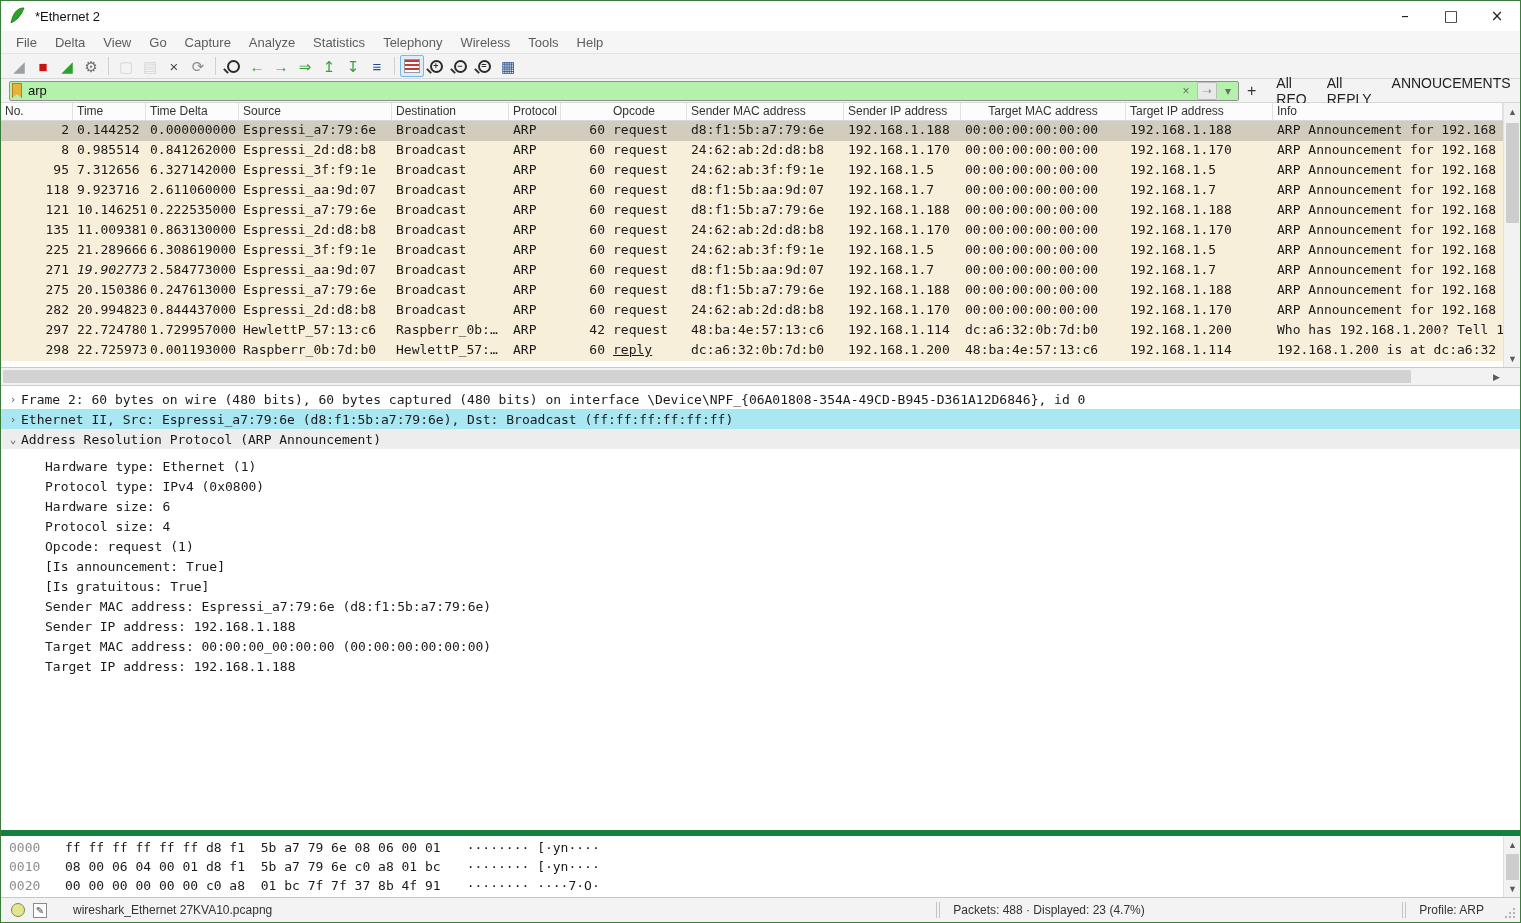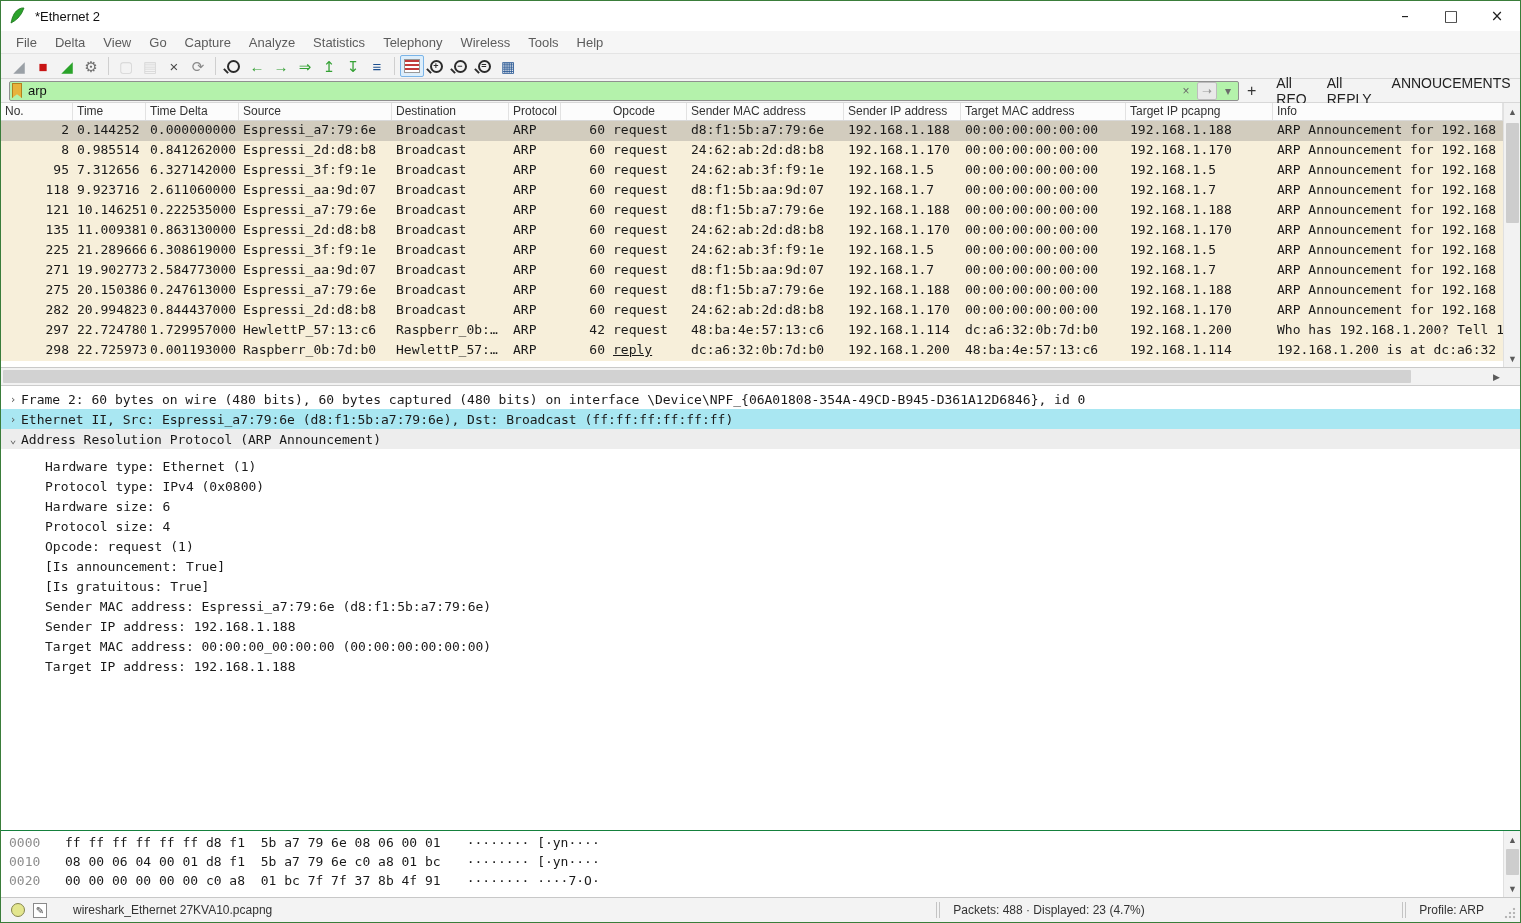--- a/index.html
+++ b/index.html
@@ -79,21 +79,21 @@
   
   .details { flex:1 1 auto; background:#ffffff; overflow:hidden; padding-top:3px; }
   .dline { height:20px; display:flex; align-items:center; white-space:pre;
            font-family:"DejaVu Sans Mono", monospace; font-size:13px; }
   .dline.cyan { background:#a9e7f2; }
   .dline.gray { background:#ededed; }
   .darrow { width:16px; text-align:center; color:#555; font-size:11px; flex:0 0 auto; margin-left:4px; }
   .dtext.lvl1 { padding-left:24px;margin-top:14px; }
 
   
-  .hexpane { height:67px; flex:0 0 auto; border-top:1px solid #15803d; background:#fff; display:flex; }
+  .hexpane { height:67px; flex:0 0 auto; border-top:6px solid #15803d; background:#fff; display:flex; }
   .hex-main { flex:1; padding-top:4px; }
   .hxrow { height:19px; display:flex; white-space:pre; font-family:"DejaVu Sans Mono", monospace; font-size:13px; }
   .hxoff { color:#8d8d8d; width:46px; margin-left:8px; flex:0 0 auto; }
   .hxhex { margin-left:10px; }
   .hxascii { margin-left:26px; }
 
   
   .statusbar { height:25px; flex:0 0 auto; background:#f3f3f3; border-top:1px solid #c8c8c8;
                display:flex; align-items:center; font-size:12px; color:#333; }
   .expert-dot { width:14px; height:14px; border-radius:50%; background:#e3e68e; border:1px solid #85854f;
@@ -198,22 +198,22 @@
         <span class="hcell" style="flex: 0 0 72px;">No.</span>
         <span class="hcell" style="flex: 0 0 73px;">Time</span>
         <span class="hcell" style="flex: 0 0 93px;">Time Delta</span>
         <span class="hcell" style="flex: 0 0 153px;">Source</span>
         <span class="hcell" style="flex: 0 0 117px;">Destination</span>
         <span class="hcell" style="flex: 0 0 52px;">Protocol</span>
         <span class="hcell" style="flex: 0 0 48px; margin-top: 35px;">Length</span>
         <span class="hcell" style="flex: 0 0 78px;">Opcode</span>
         <span class="hcell" style="flex: 0 0 157px;">Sender MAC address</span>
         <span class="hcell" style="flex: 0 0 117px;">Sender IP address</span>
-        <span class="hcell" style="flex: 0 0 165px;">Target MAC address</span>
-        <span class="hcell" style="flex: 0 0 147px;">Target IP pcapng</span>
+        <span class="hcell" style="flex: 0 0 165px; text-align: center;">Target MAC address</span>
+        <span class="hcell" style="flex: 0 0 147px;">Target IP address</span>
         <span class="hcell" style="flex: 1 1 auto;">Info</span>
       </div>
     <div class="prows" id="prows">
         <div class="prow sel">
           <span class="pcell ra" style="flex: 0 0 72px;">2</span>
           <span class="pcell" style="flex: 0 0 73px;">0.144252</span>
           <span class="pcell" style="flex: 0 0 93px;">0.000000000</span>
           <span class="pcell" style="flex: 0 0 153px;">Espressi_a7:79:6e</span>
           <span class="pcell" style="flex: 0 0 117px;">Broadcast</span>
           <span class="pcell" style="flex: 0 0 52px;">ARP</span>
@@ -310,21 +310,21 @@
           <span class="pcell ra" style="flex: 0 0 48px;">60</span>
           <span class="pcell" style="flex: 0 0 78px;">request</span>
           <span class="pcell" style="flex: 0 0 157px;">24:62:ab:3f:f9:1e</span>
           <span class="pcell" style="flex: 0 0 117px;">192.168.1.5</span>
           <span class="pcell" style="flex: 0 0 165px;">00:00:00:00:00:00</span>
           <span class="pcell" style="flex: 0 0 147px;">192.168.1.5</span>
           <span class="pcell" style="flex: 1 1 auto;">ARP Announcement for 192.168</span>
         </div>
         <div class="prow">
           <span class="pcell ra" style="flex: 0 0 72px;">271</span>
-          <span class="pcell" style="flex: 0 0 73px;">19.902773</span>
+          <span class="pcell" style="flex: 0 0 73px; font-style: italic;">19.902773</span>
           <span class="pcell" style="flex: 0 0 93px;">2.584773000</span>
           <span class="pcell" style="flex: 0 0 153px;">Espressi_aa:9d:07</span>
           <span class="pcell" style="flex: 0 0 117px;">Broadcast</span>
           <span class="pcell" style="flex: 0 0 52px;">ARP</span>
           <span class="pcell ra" style="flex: 0 0 48px;">60</span>
           <span class="pcell" style="flex: 0 0 78px;">request</span>
           <span class="pcell" style="flex: 0 0 157px;">d8:f1:5b:aa:9d:07</span>
           <span class="pcell" style="flex: 0 0 117px;">192.168.1.7</span>
           <span class="pcell" style="flex: 0 0 165px;">00:00:00:00:00:00</span>
           <span class="pcell" style="flex: 0 0 147px;">192.168.1.7</span>

